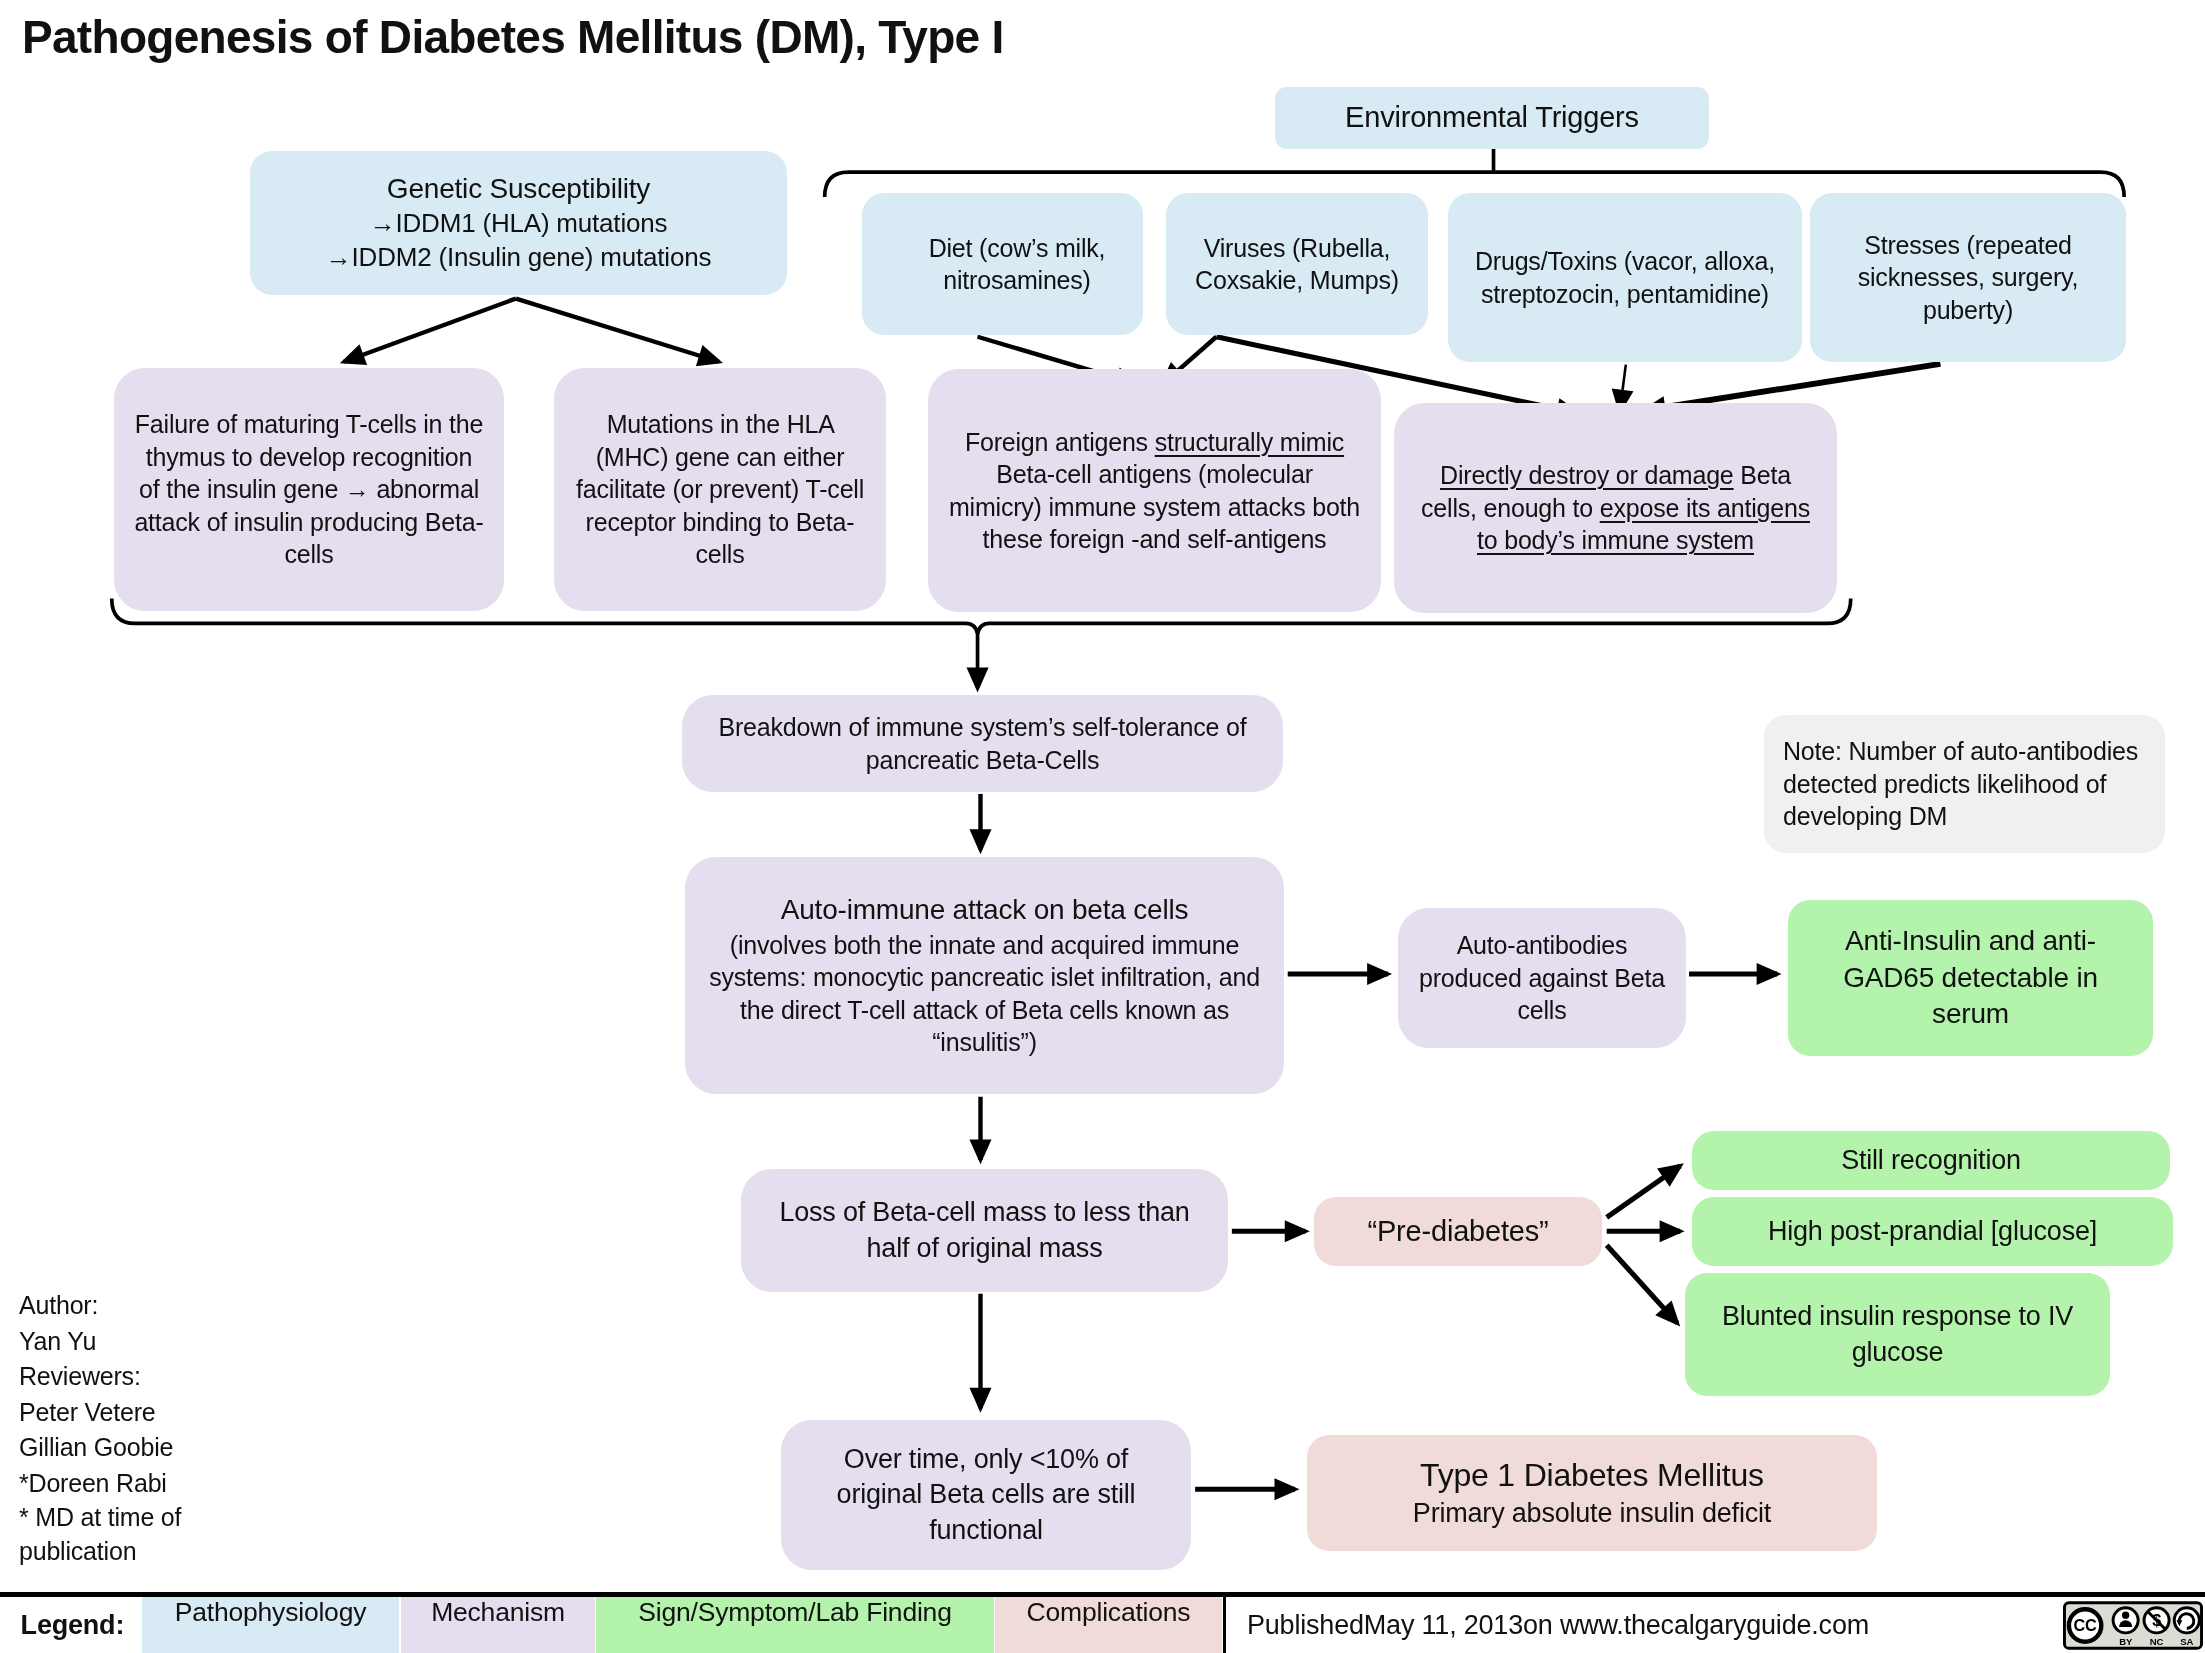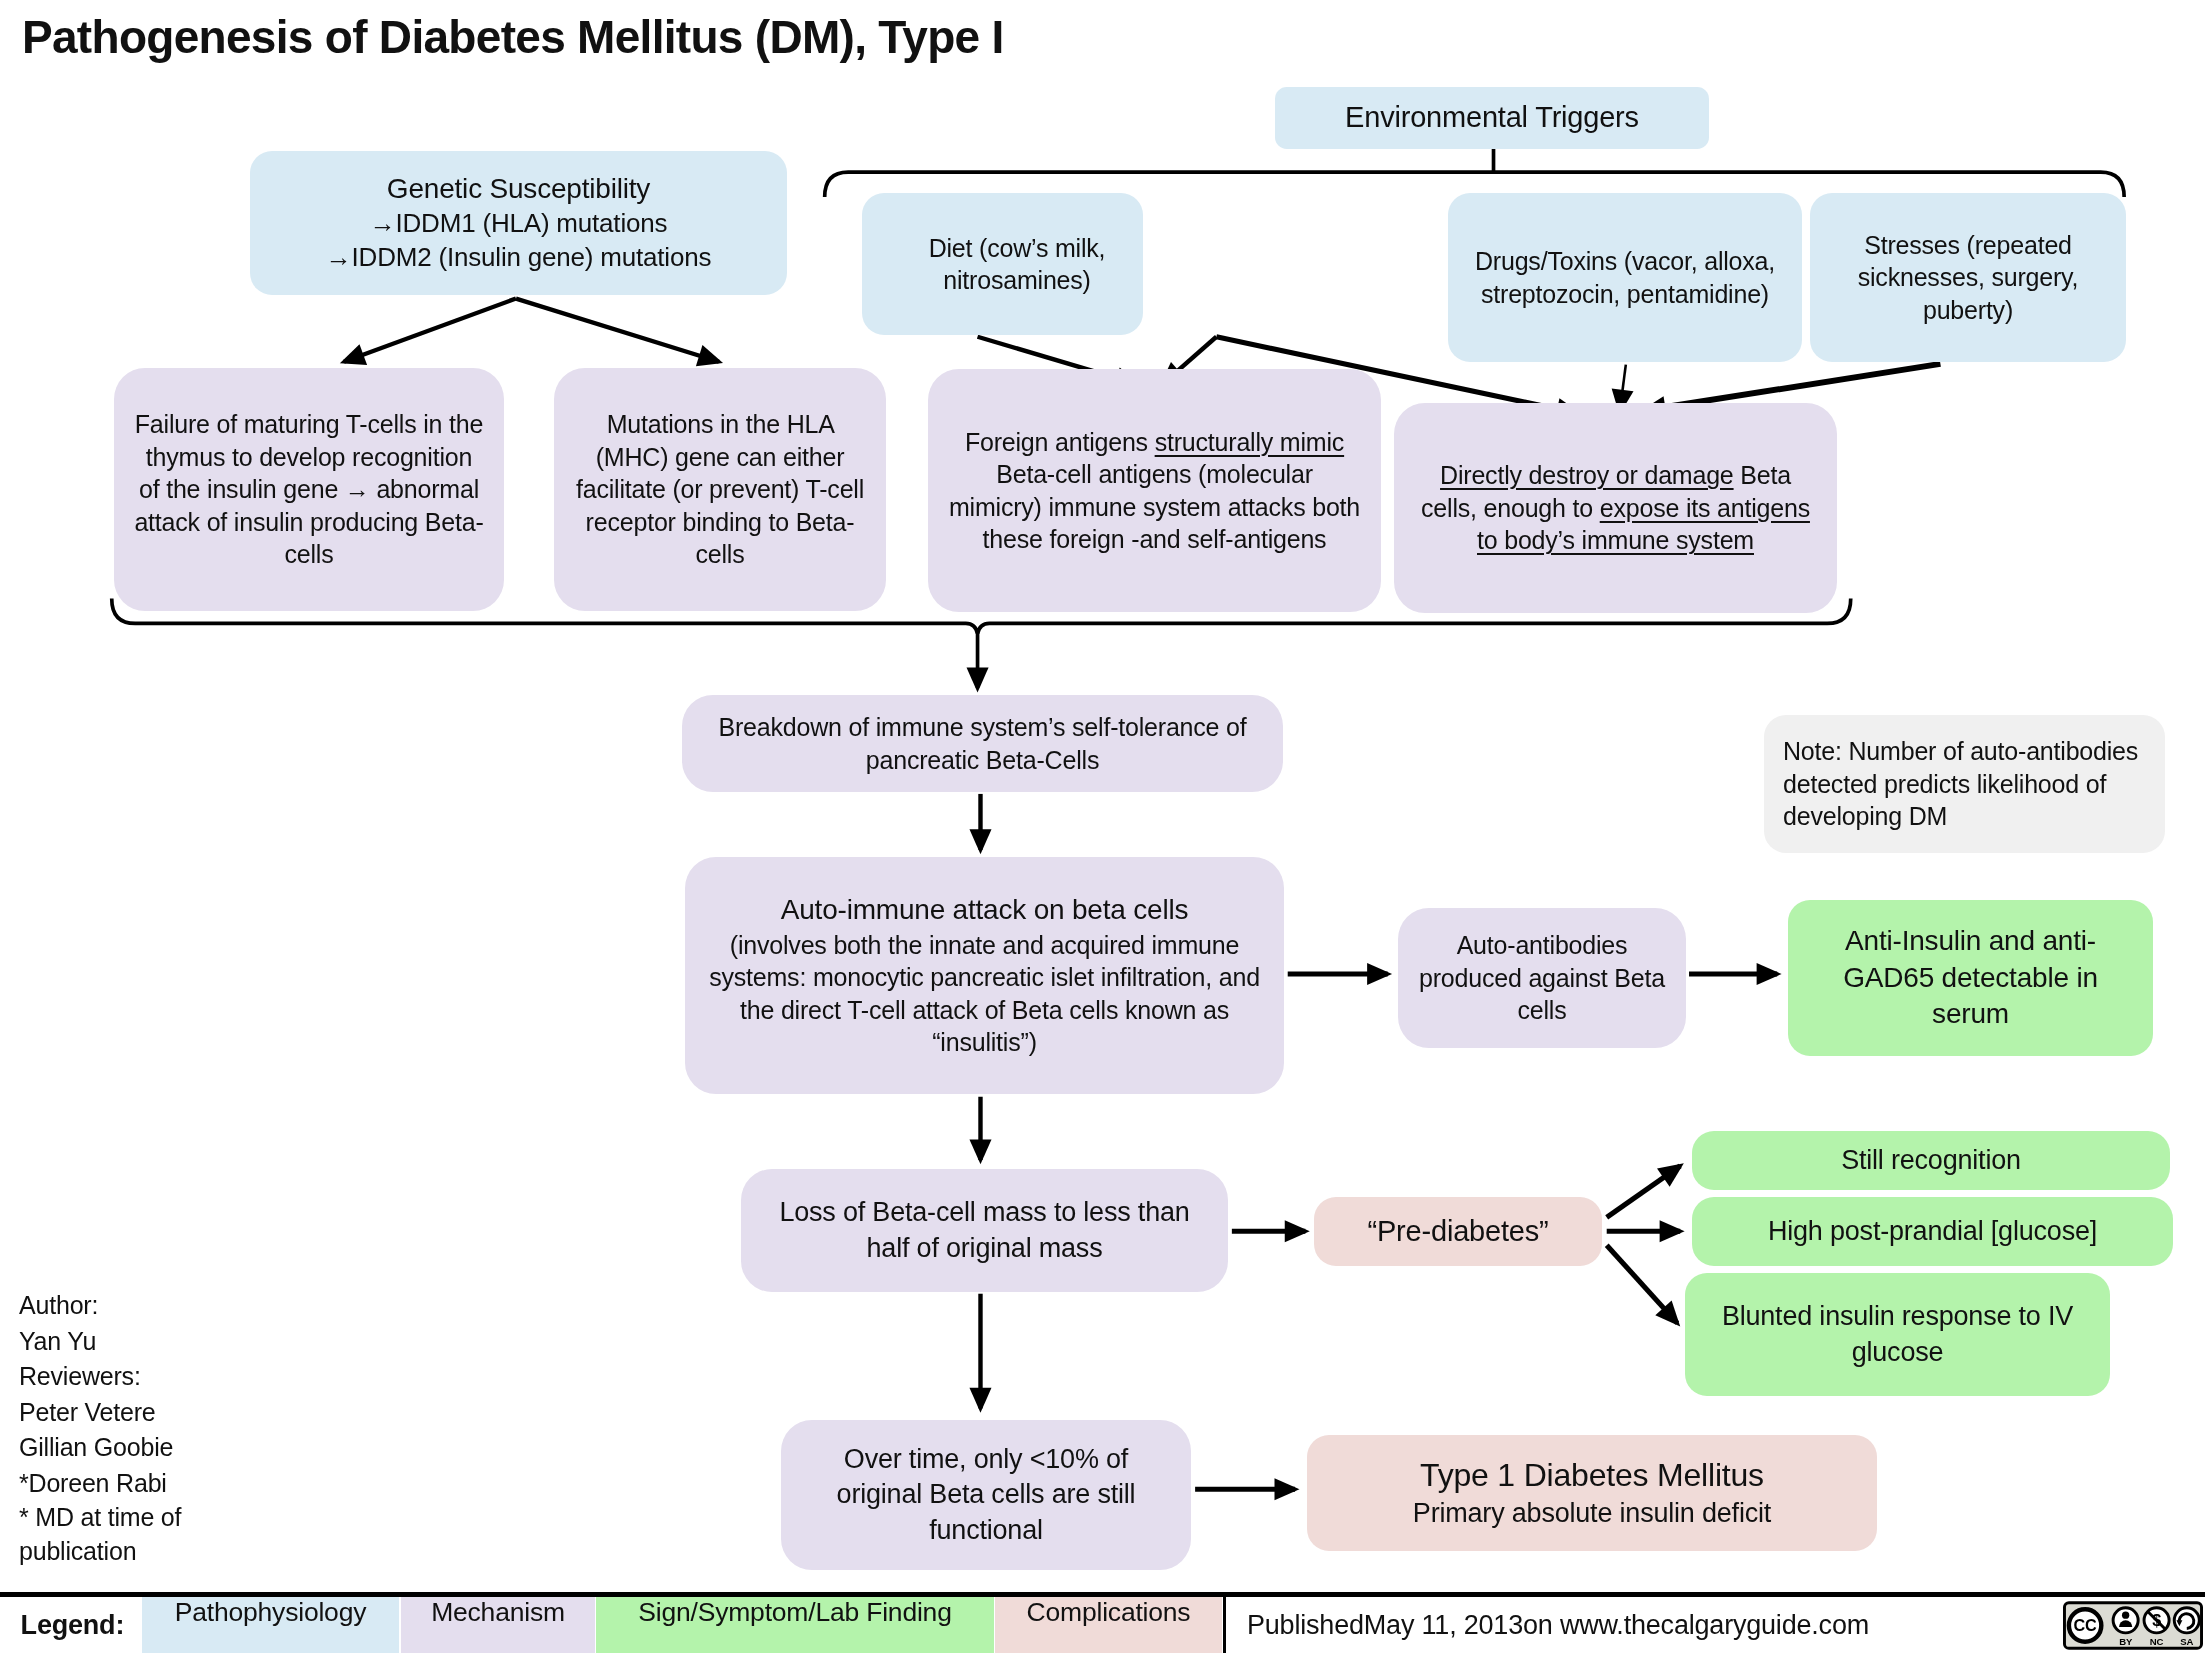--- a/index.html
+++ b/index.html
@@ -75,20 +75,23 @@
 
   <div class="box blue r30" style="left:250px;top:151px;width:537px;height:144px;font-size:26px;">
     <div class="b" style="font-size:28px;">Genetic Susceptibility</div>
     <div><span class="b">→</span><span class="i">IDDM1</span><span> (</span><span class="i">HLA</span><span>) mutations</span></div>
     <div><span class="b">→</span><span class="i">IDDM2</span><span> (Insulin gene) mutations</span></div>
   </div>
 
   <div class="box blue r30" style="left:862px;top:193px;width:281px;height:142px;padding-left:48px;">
     <div><span class="b">Diet</span><span> (cow’s milk, nitrosamines)</span></div>
   </div>
+  <div class="box blue r30" style="left:1166px;top:193px;width:262px;height:142px;">
+    <div><span class="b">Viruses</span><span> (Rubella, Coxsakie, Mumps)</span></div>
+  </div>
   <div class="box blue r30" style="left:1448px;top:193px;width:354px;height:169px;">
     <div><span class="b">Drugs/Toxins</span><span> (vacor, alloxa, streptozocin, pentamidine)</span></div>
   </div>
   <div class="box blue r30" style="left:1810px;top:193px;width:316px;height:169px;">
     <div><span class="b">Stresses</span><span> (repeated sicknesses, surgery, puberty)</span></div>
   </div>
 
   <div class="box lav" style="left:114px;top:368px;width:390px;height:243px;">
     <div><span>Failure of maturing T-cells in the thymus to develop recognition of the insulin gene </span><span class="b">→</span><span> abnormal attack of insulin producing Beta-cells</span></div>
   </div>

